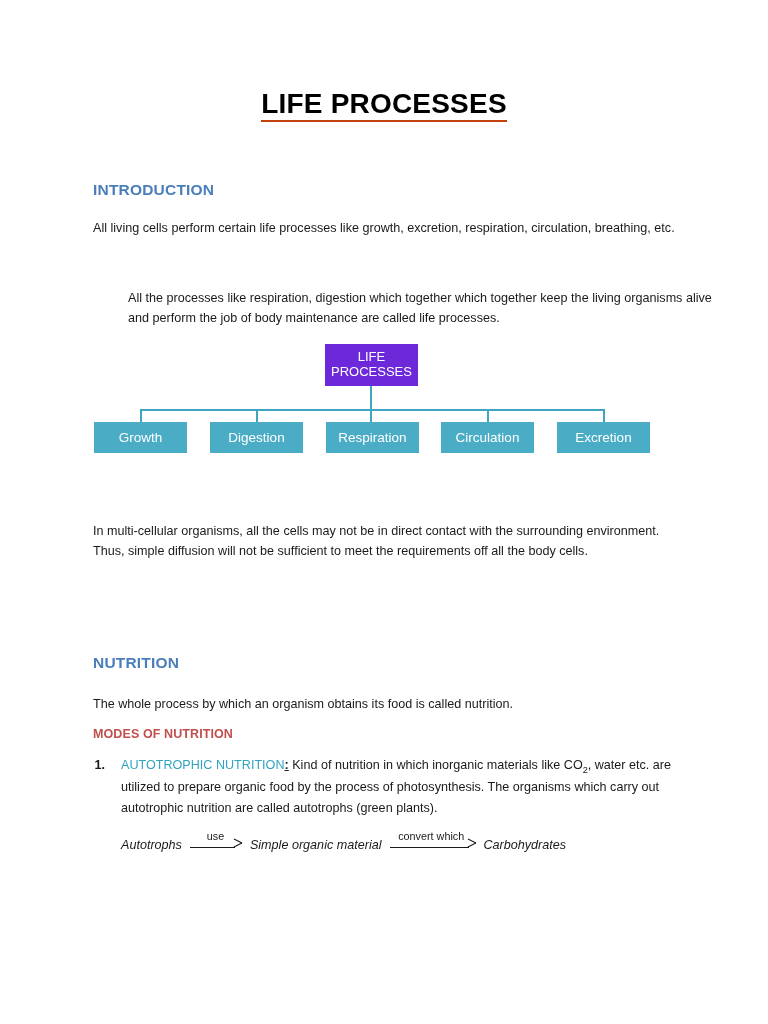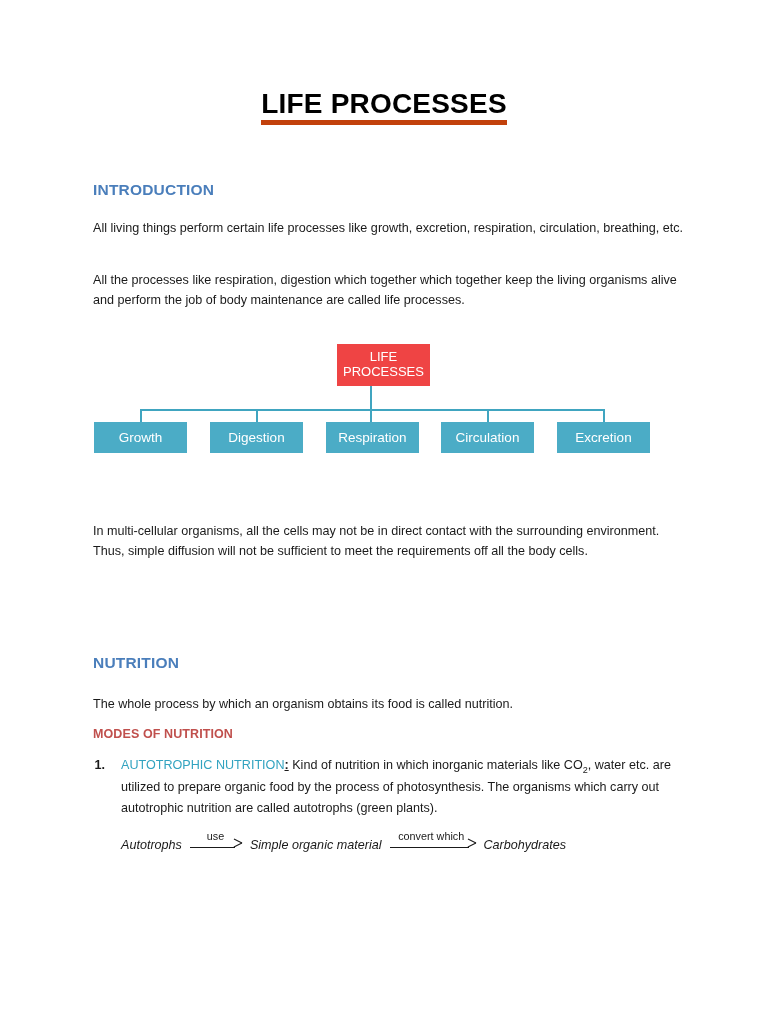--- a/index.html
+++ b/index.html
@@ -27,21 +27,21 @@
     left: 0;
     right: 0;
     top: 88px;
     text-align: center;
     font-size: 28px;
     font-weight: bold;
     letter-spacing: 0.2px;
     color: #000;
   }
   .doc-title span {
-    border-bottom: 5px solid #c2410c;
+    border-bottom: 2px solid #c2410c;
     padding-bottom: 1px;
   }
 
   
   .h1-blue {
     position: absolute;
     left: 93px;
     font-size: 15.5px;
     font-weight: bold;
     color: #4a7ebb;
@@ -81,22 +81,22 @@
     color: #ffffff;
     font-size: 13.5px;
     display: flex;
     align-items: center;
     justify-content: center;
     text-align: center;
     line-height: 1.15;
     box-sizing: border-box;
   }
   .fc-root {
-    background: #ef4444;
-    left: 244px;
+    background: #6d28d9;
+    left: 232px;
     top: 6px;
     width: 93px;
     height: 42px;
     font-size: 13px;
   }
   .fc-leaf {
     top: 84px;
     width: 93px;
     height: 31px;
   }
@@ -218,23 +218,23 @@
 <body>
 
 <div class="page">
 
   <div class="doc-title">
     <span>LIFE PROCESSES</span>
   </div>
 
   <div class="h1-blue" style="top:181px;">INTRODUCTION</div>
 
-  <div class="para" style="top:218px;">All living things perform certain life processes like growth, excretion, respiration, circulation, breathing, etc.</div>
-
-  <div class="para" style="top:270px;">All the processes like respiration, digestion which together which together keep the living organisms alive and perform the job of body maintenance are called life processes.</div>
+  <div class="para" style="top:218px;">All living cells perform certain life processes like growth, excretion, respiration, circulation, breathing, etc.</div>
+
+  <div class="para" style="top:288px;margin-left:35px;">All the processes like respiration, digestion which together which together keep the living organisms alive and perform the job of body maintenance are called life processes.</div>
 
   <div class="flowchart">
 
     <div class="fc-box fc-root">
       <div>
         <div>LIFE</div>
         <div>PROCESSES</div>
       </div>
     </div>
 

